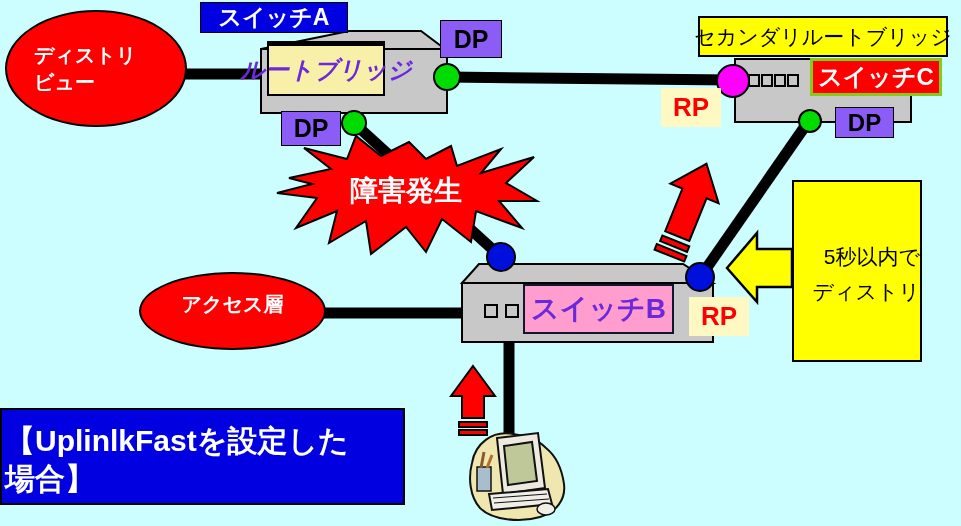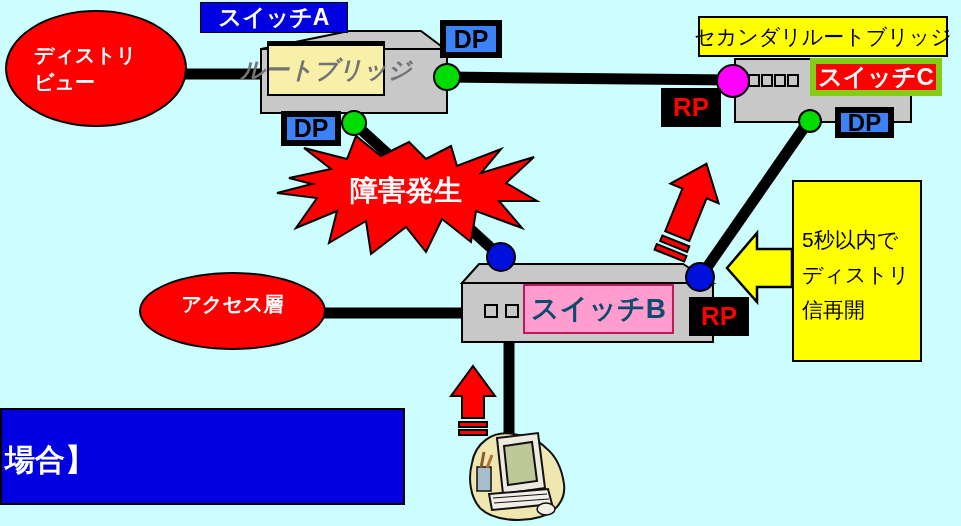--- a/index.html
+++ b/index.html
@@ -2,25 +2,25 @@
 <html><head>
 <meta charset="utf-8">
 <style>
   html,body{margin:0;padding:0;}
   .stage{position:relative;width:961px;height:526px;background:#CCFEFF;overflow:hidden;
          font-family:"Liberation Sans",sans-serif;}
   .layer{position:absolute;left:0;top:0;}
   .lbl{position:absolute;box-sizing:border-box;display:flex;align-items:center;
        justify-content:center;white-space:nowrap;}
   .box-blue{background:#0000E0;color:#FFFFFF;font-weight:bold;border:1px solid #000;}
-  .box-green{background:#3b82f6;color:#000;font-weight:600;border:6px solid #000000;}
+  .box-green{background:#8b5cf6;color:#000;font-weight:600;border:1px solid #000000;}
   .box-yellow{background:#FFFF00;color:#000;border:2px solid #000;}
-  .box-red{background:#FF0000;color:#FFF;font-weight:bold;border:6px solid #84cc16;}
-  .box-pink{background:#FF9DCE;color:#0c4a6e;font-weight:bold;border:2px solid #be185d;}
-  .box-rp{background:#000000;color:#FF0000;font-weight:bold;}
+  .box-red{background:#FF0000;color:#FFF;font-weight:bold;border:3px solid #84cc16;}
+  .box-pink{background:#FF9DCE;color:#6d28d9;font-weight:bold;border:2px solid #0f172a;}
+  .box-rp{background:#fef9c3;color:#FF0000;font-weight:bold;}
   .ellipse{background:#FF0000;border:2px solid #000;border-radius:50%;color:#FFF;font-weight:bold;}
   .multiline{flex-direction:column;align-items:flex-start;justify-content:center;}
   .multiline span{display:block;}
 </style>
 </head>
 <body>
 
 <div class="stage">
 
   <svg class="layer" width="961" height="526" viewBox="0 0 961 526">
@@ -87,42 +87,42 @@
 
   <div class="lbl ellipse multiline" style="left:5px;top:10px;width:182px;height:117px;
        font-size:20px;line-height:27px;padding-left:27px;">
     <span>ディストリ</span>
     <span>ビュー</span>
   </div>
 
   <div class="lbl box-blue" style="left:200px;top:2px;width:148px;height:31px;font-size:23px;">スイッチA</div>
 
   <div class="lbl" style="left:267px;top:41px;width:118px;height:55px;background:#F8EFA8;
-       border:2px solid #000;border-top-width:5px;color:#737373;font-style:italic;font-weight:bold;font-size:24px;">ルートブリッジ</div>
+       border:2px solid #000;border-top-width:5px;color:#6d28d9;font-style:italic;font-weight:bold;font-size:24px;">ルートブリッジ</div>
 
   <div class="lbl box-green" style="left:440px;top:20px;width:62px;height:38px;font-size:25px;">DP</div>
   <div class="lbl box-green" style="left:281px;top:111px;width:60px;height:35px;font-size:25px;">DP</div>
   <div class="lbl box-green" style="left:835px;top:107px;width:59px;height:31px;font-size:24px;">DP</div>
 
   <div class="lbl box-yellow" style="left:698px;top:16px;width:250px;height:41px;font-size:21px;font-weight:500;text-align:right;">セカンダリルートブリッジ</div>
 
   <div class="lbl box-red" style="left:810px;top:58px;width:132px;height:38px;font-size:24px;">スイッチC</div>
 
   <div class="lbl box-rp" style="left:661px;top:88px;width:60px;height:39px;font-size:26px;">RP</div>
   <div class="lbl box-rp" style="left:689px;top:297px;width:60px;height:39px;font-size:26px;">RP</div>
 
   <div class="lbl ellipse" style="left:139px;top:272px;width:187px;height:78px;font-size:20px;padding-bottom:14px;">アクセス層</div>
 
   <div class="lbl box-pink" style="left:523px;top:284px;width:151px;height:50px;font-size:28px;">スイッチB</div>
 
   <div class="lbl box-yellow multiline" style="left:792px;top:180px;width:130px;height:182px;
-       font-size:21px;font-weight:500;line-height:35px;padding:6px 0 0 8px;">
+       font-size:21px;font-weight:500;line-height:35px;padding:6px 0 0 8px;align-items:flex-end;">
     <span>5秒以内で</span>
     <span>ディストリ</span>
-    <span>信再開</span>
   </div>
 
   <div class="lbl multiline" style="left:0px;top:408px;width:405px;height:97px;background:#0000E0;
        border:2px solid #000;color:#FFF;font-weight:bold;font-size:30px;line-height:38px;padding:6px 0 0 3px;">
+    <span>【UplinlkFastを設定した</span>
     <span>場合】</span>
   </div>
 
 </div>
 
 </body></html>

